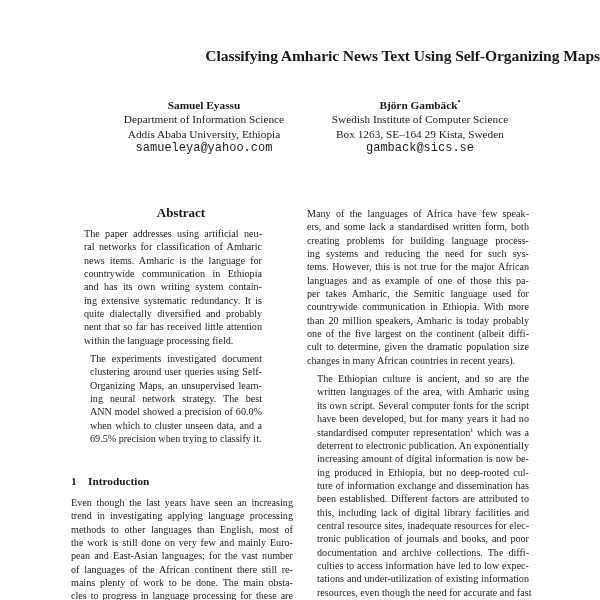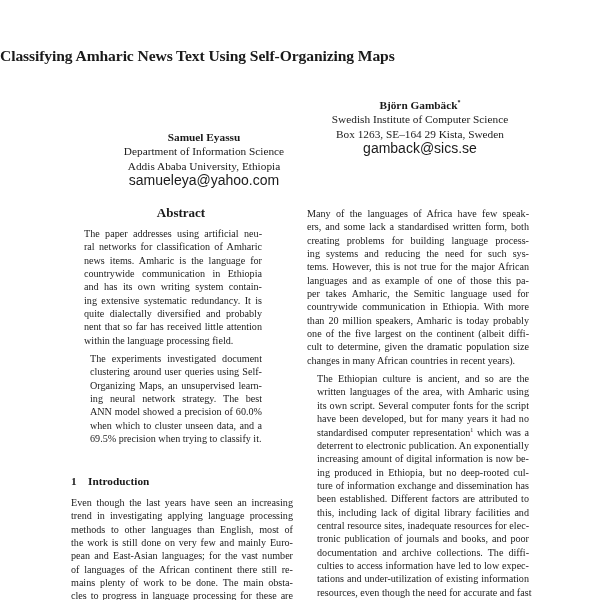--- a/index.html
+++ b/index.html
@@ -1,24 +1,24 @@
 <!DOCTYPE html>
 <html><head>
 <meta charset="utf-8">
 <style>
   html, body { margin:0; padding:0; background:#ffffff; }
   body { width:600px; height:600px; overflow:hidden; position:relative;
          font-family:"Liberation Serif","DejaVu Serif",serif; color:#1a1a1a; }
-  .title { position:absolute; top:47px; left:0; width:600px; text-align:left;
+  .title { position:absolute; top:47px; left:0; width:600px; text-align:right;
            font-weight:bold; font-size:15.6px; letter-spacing:-0.1px; }
   .author { position:absolute; top:98px; width:260px; text-align:center; font-size:11.3px; line-height:14.3px; }
-  .author.a1 { left:104px; width:200px;margin-top:32px; }
+  .author.a1 { left:104px; width:200px; }
   .author.a2 { left:310px; width:220px; }
   .author .name { font-weight:bold; }
-  .author .mail { font-family:Liberation Sans, sans-serif; font-size:14px; }
+  .author .mail { font-family:Liberation Mono, monospace; font-size:12px; }
   sup { font-size:6px; vertical-align:super; line-height:0; }
   .col-text { font-size:10.15px; line-height:13.35px; text-align:justify; hyphens:manual; }
   .col-text p { margin:0; }
   .abstract-head { position:absolute; top:205px; left:92px; width:178px; text-align:center;
                    font-weight:bold; font-size:13px; }
   .abstract { position:absolute; top:227px; left:84px; width:178px; }
   .abstract p + p { margin-top:5px;margin-left:6px; }
   .section-head { position:absolute; top:475px; left:71px; font-weight:bold; font-size:11.3px; }
   .section-head .num { display:inline-block; width:17px; }
   .intro { position:absolute; top:496px; left:71px; width:222px; }

